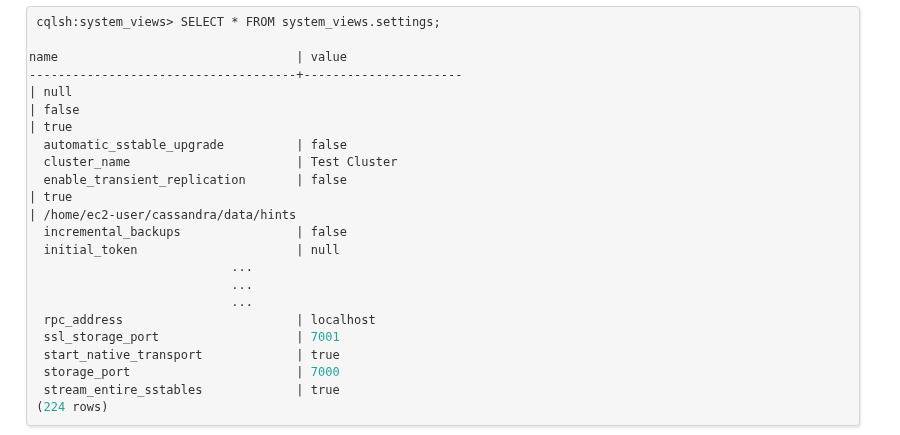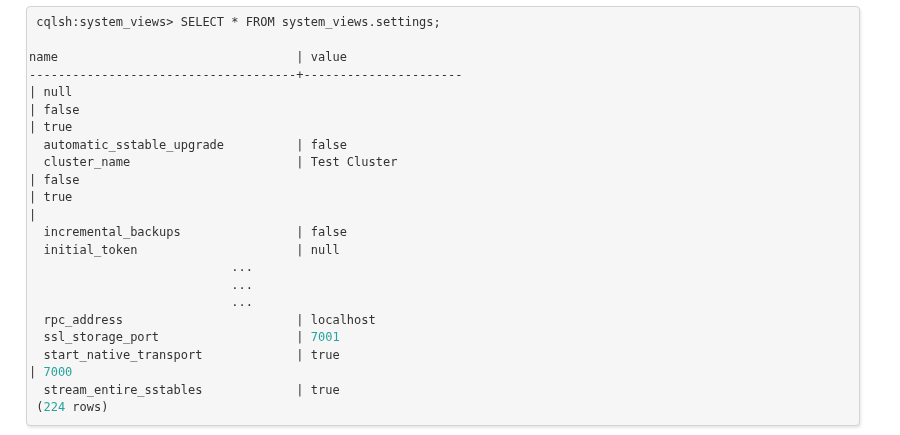--- a/index.html
+++ b/index.html
@@ -110,31 +110,33 @@
     <span class="col-value cell-value">false</span>
   </div>
 
   <div class="line data-row">
     <span class="col-name indent cell-name">cluster_name</span>
     <span class="pipe cell-pipe">|</span>
     <span class="col-value cell-value">Test Cluster</span>
   </div>
 
   <div class="line data-row">
+    <span class="col-name indent cell-name">enable_transient_replication</span>
     <span class="pipe cell-pipe">|</span>
     <span class="col-value cell-value">false</span>
   </div>
 
   <div class="line data-row">
     <span class="pipe cell-pipe">|</span>
     <span class="col-value cell-value">true</span>
   </div>
 
   <div class="line data-row">
     <span class="pipe cell-pipe">|</span>
+    <span class="col-value cell-value">/home/ec2-user/cassandra/data/hints</span>
   </div>
 
   <div class="line data-row">
     <span class="col-name indent cell-name">incremental_backups</span>
     <span class="pipe cell-pipe">|</span>
     <span class="col-value cell-value">false</span>
   </div>
 
   <div class="line data-row">
     <span class="col-name indent cell-name">initial_token</span>
@@ -166,20 +168,21 @@
     <span class="col-value cell-value num">7001</span>
   </div>
 
   <div class="line data-row">
     <span class="col-name indent cell-name">start_native_transport</span>
     <span class="pipe cell-pipe">|</span>
     <span class="col-value cell-value">true</span>
   </div>
 
   <div class="line data-row">
+    <span class="col-name indent cell-name">storage_port</span>
     <span class="pipe cell-pipe">|</span>
     <span class="col-value cell-value num">7000</span>
   </div>
 
   <div class="line data-row">
     <span class="col-name indent cell-name">stream_entire_sstables</span>
     <span class="pipe cell-pipe">|</span>
     <span class="col-value cell-value">true</span>
   </div>
 </div>

